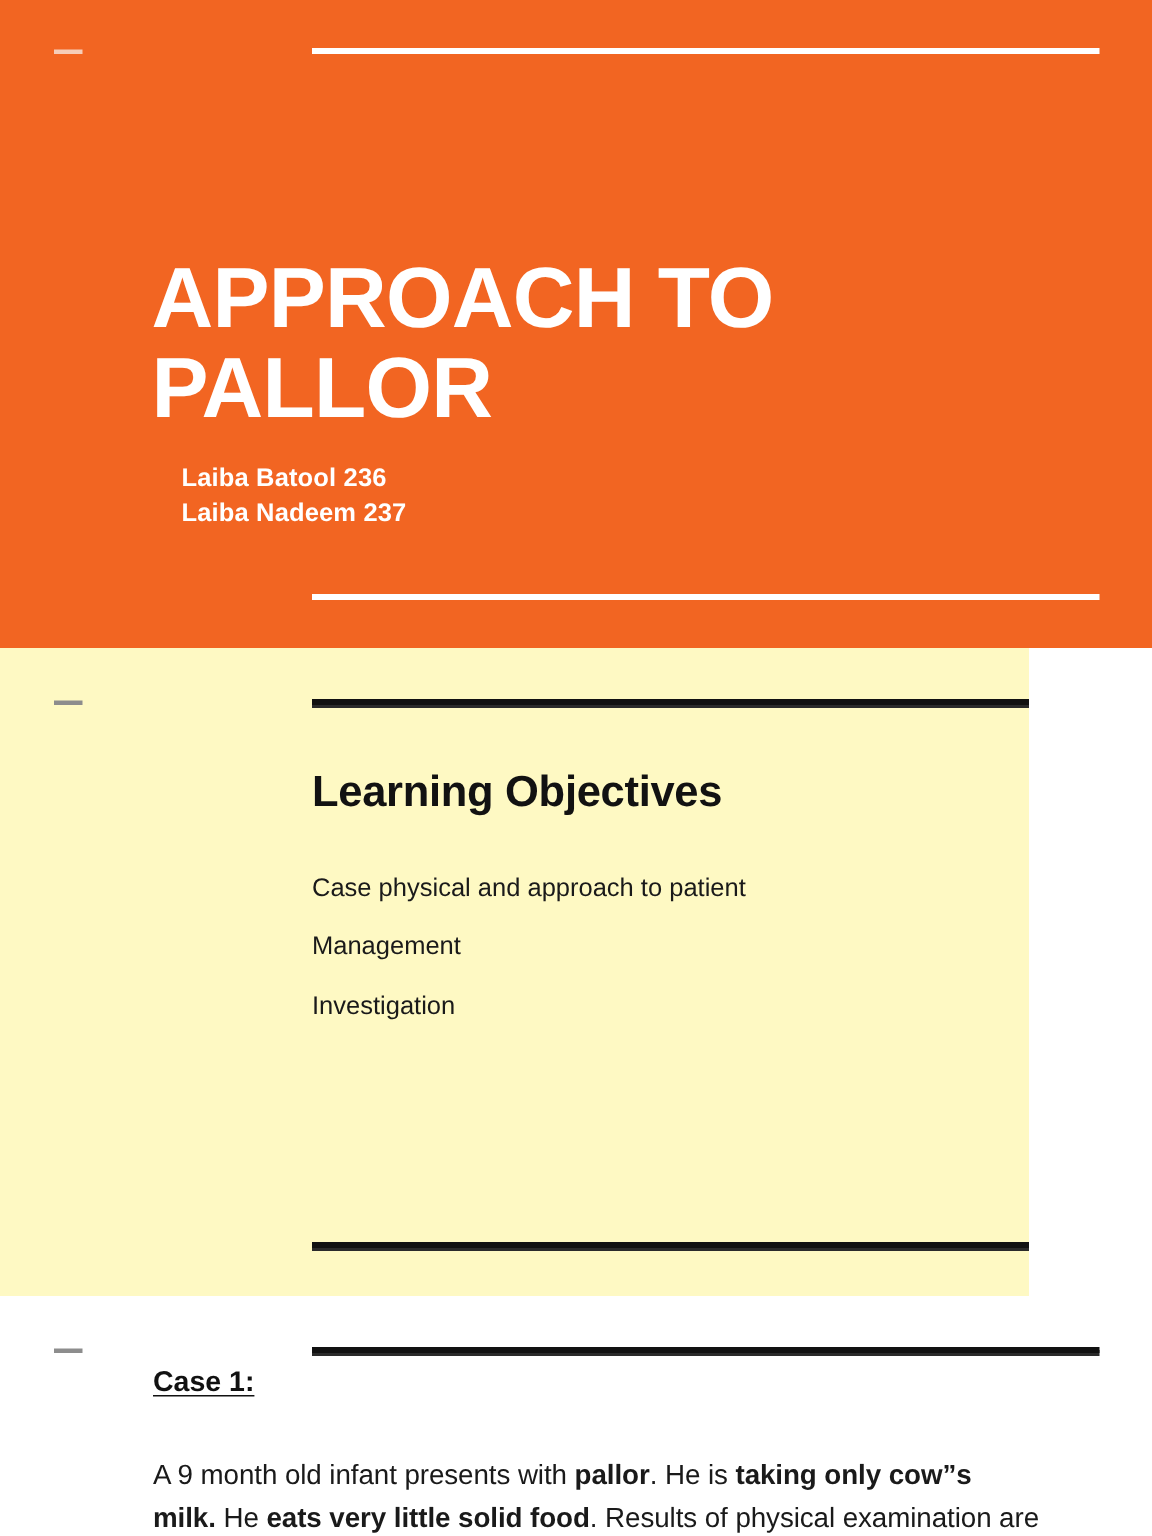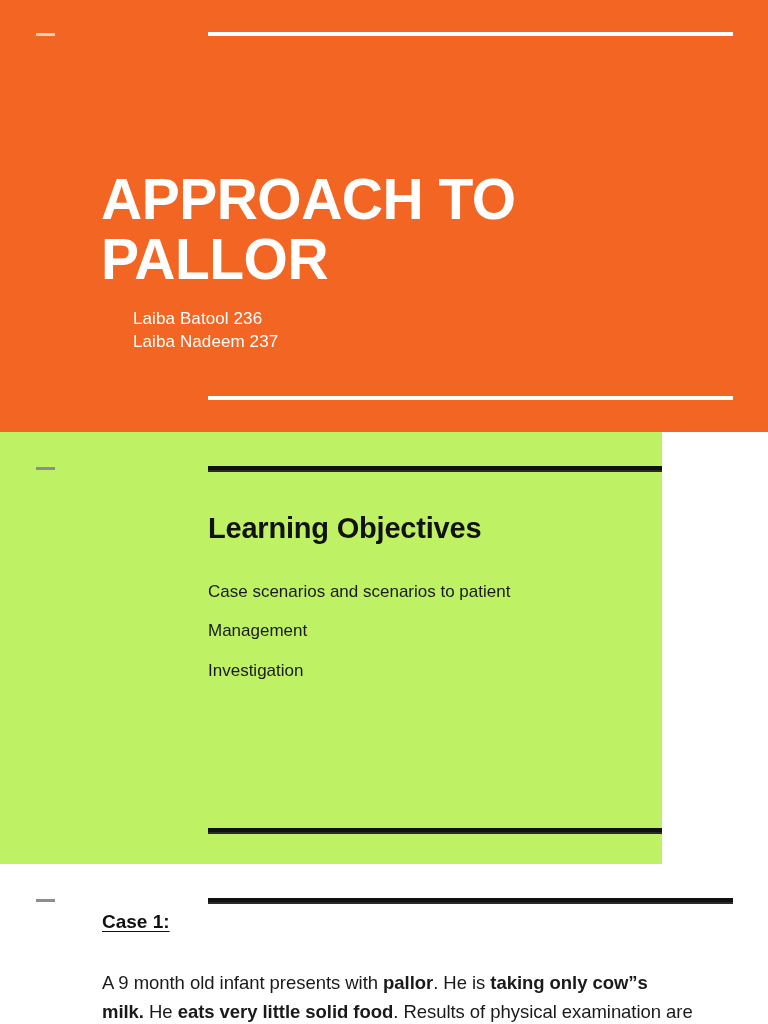--- a/index.html
+++ b/index.html
@@ -73,36 +73,36 @@
     line-height: 1.05;
     font-family: "Liberation Sans", sans-serif;
   }
 
   .authors {
     position: absolute;
     left: 121px;
     top: 307px;
     color: #ffffff;
     font-size: 17px;
-    font-weight: 400;
+    font-weight: 700;
     line-height: 23px;
     letter-spacing: 0.1px;
-    margin-left: 12px;
   }
   .authors div { white-space: nowrap; }
 
   
   .slide-objectives {
     position: absolute;
     left: 0;
     top: 432px;
     width: 662px;
     height: 432px;
-    background: #bef264;
-    overflow: hidden;
+    background: #fef9c3;
+    overflow: hidden;
+    padding-left: 24px;
   }
 
   .s2-rule-top    { top: 34px; }
   .s2-rule-bottom { top: 396px; }
 
   .section-heading {
     position: absolute;
     left: 208px;
     top: 56px;
     color: #121212;
@@ -182,21 +182,21 @@
     <div class="rule rule-white s1-rule-bottom"></div>
   </section>
 
   <section class="slide-objectives">
     <span class="dash-marker dash-gray" style="left:36px; top:35px;"></span>
     <div class="rule rule-black s2-rule-top"></div>
 
     <h2 class="section-heading">Learning Objectives</h2>
 
     <div class="objective-list">
-      <div class="objective-item">Case scenarios and scenarios to patient</div>
+      <div class="objective-item">Case physical and approach to patient</div>
       <div class="objective-item">Management</div>
       <div class="objective-item">Investigation</div>
     </div>
 
     <div class="rule rule-black s2-rule-bottom"></div>
   </section>
 
   <section class="slide-case">
     <span class="dash-marker dash-gray" style="left:36px; top:35px;"></span>
     <div class="rule rule-black s3-rule-top"></div>

